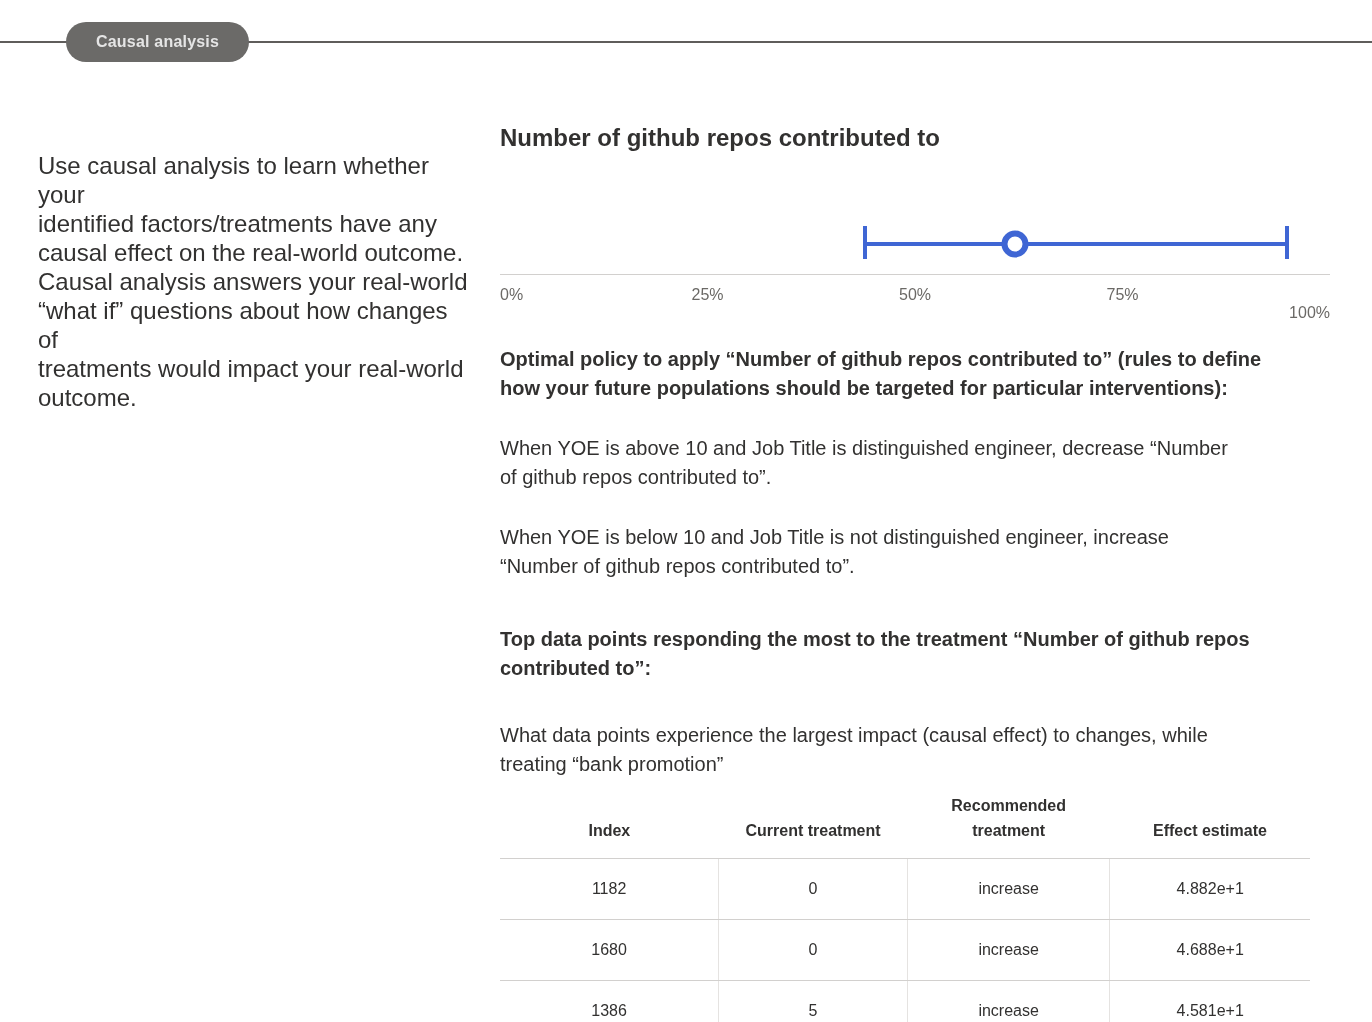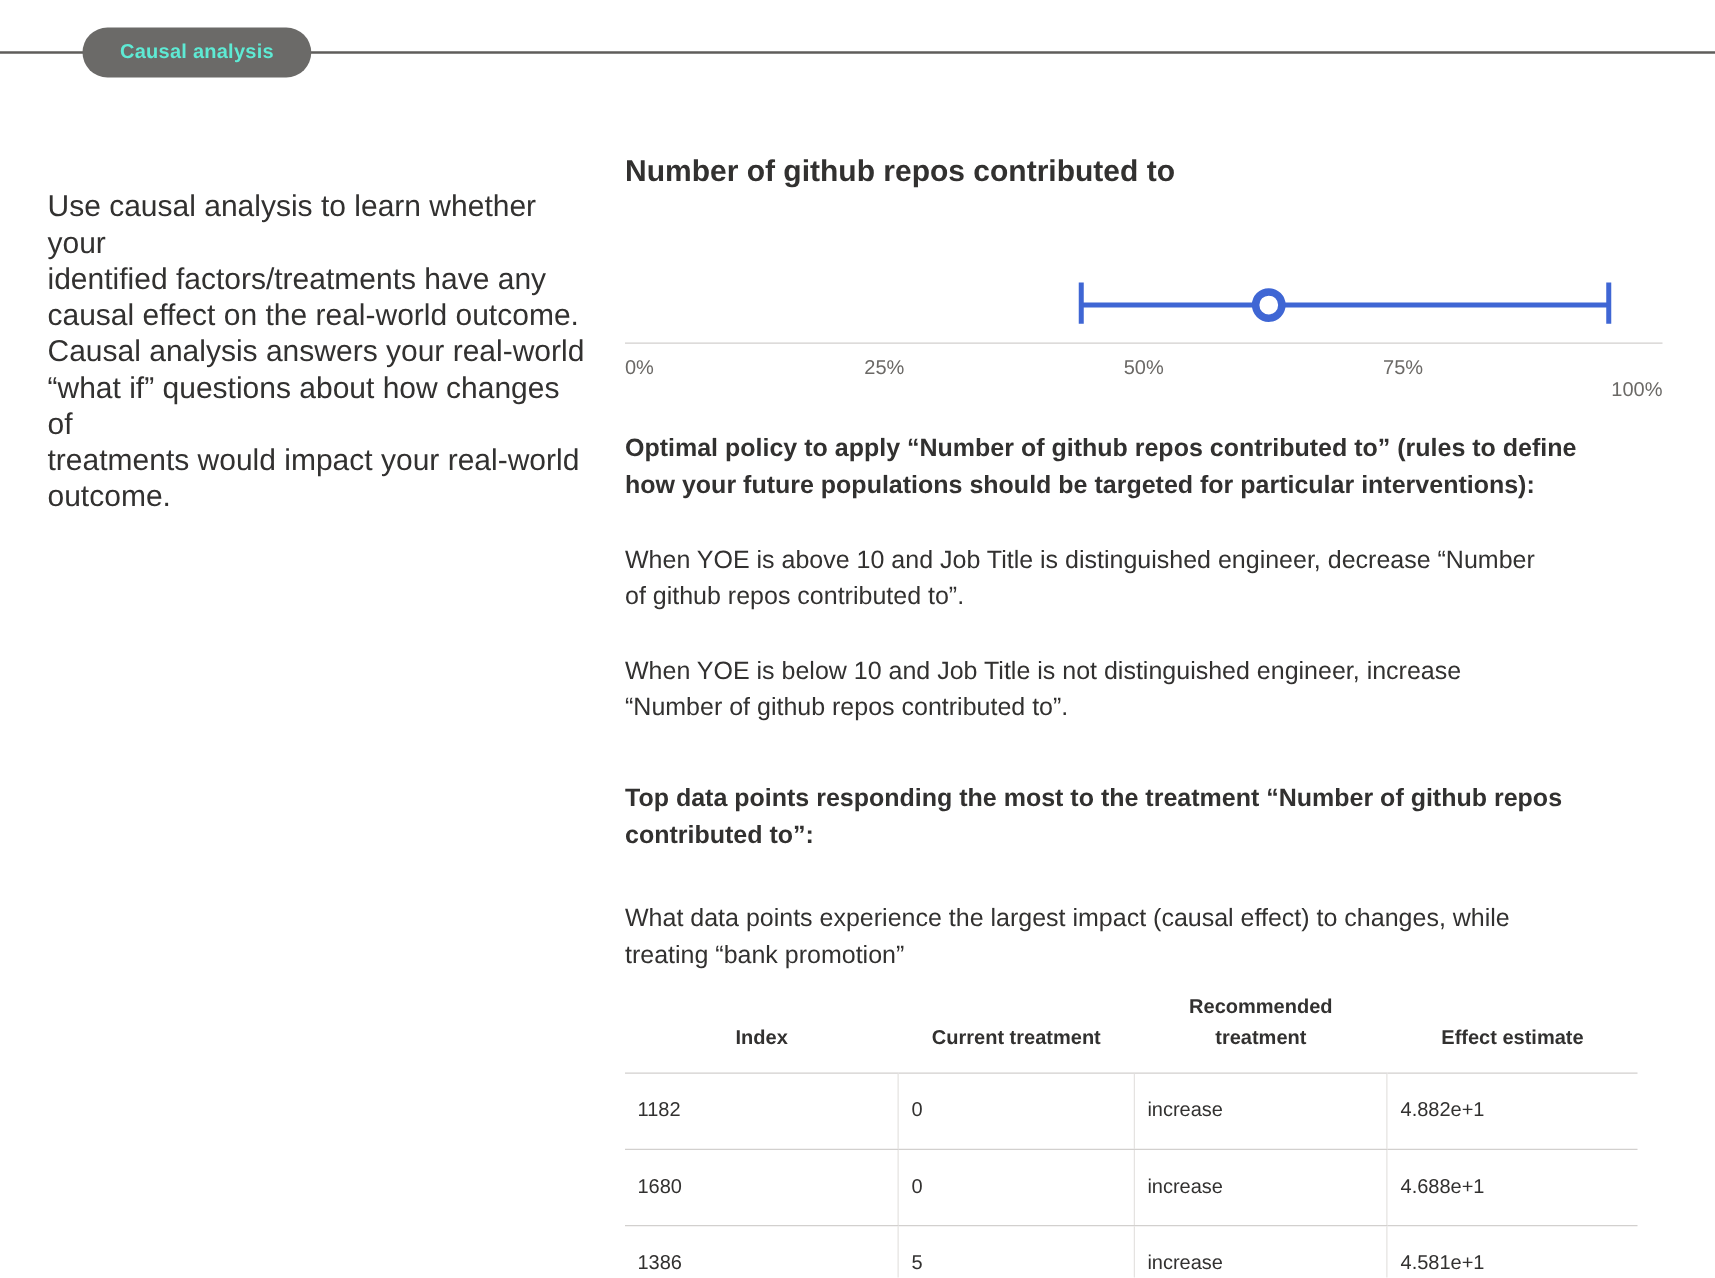--- a/index.html
+++ b/index.html
@@ -18,21 +18,21 @@
     font-family:"Liberation Sans","DejaVu Sans",sans-serif;
     color:var(--text);
     -webkit-font-smoothing:antialiased;
   }
   
   .page-header{position:relative;height:62px;}
   .header-rule{position:absolute;left:0;right:0;top:41px;height:2px;background:var(--rule);}
   .badge{
     position:absolute;left:66px;top:22px;height:40px;line-height:40px;
     padding:0 30px;border-radius:20px;background:var(--badge-bg);
-    color:#5eead4;font-size:16px;font-weight:700;letter-spacing:.2px;
+    color:#e5e5e5;font-size:16px;font-weight:700;letter-spacing:.2px;
   }
   
   .content{display:flex;align-items:flex-start;}
   .left-panel{
     width:430px;margin:60px 0 0 38px;
     font-size:24px;line-height:29px;white-space:pre-line;
   }
   .right-panel{width:830px;margin:60px 0 0 32px;}
   .title{margin:0;font-size:24px;line-height:31px;font-weight:600;}
   .subtitle{margin:7px 0 0;font-size:20px;line-height:28px;white-space:pre-line;}
@@ -61,21 +61,21 @@
   table.top-points col:nth-child(1){width:27%;}
   table.top-points col:nth-child(2){width:23.3%;}
   table.top-points col:nth-child(3){width:25%;}
   table.top-points col:nth-child(4){width:24.7%;}
   table.top-points th{
     font-weight:600;text-align:center;vertical-align:bottom;
     padding:6px 10px 15px;border-bottom:1px solid var(--border-strong);
     white-space:pre-line;line-height:25px;
   }
   table.top-points td{
-    text-align:left;padding:21px 10px;
+    text-align:center;padding:21px 10px;
     border-bottom:1px solid var(--border-strong);
   }
   table.top-points td + td{border-left:1px solid var(--border-light);}
 </style>
 </head>
 <body>
 
 <header class="page-header">
   <div class="header-rule"></div>
   <div class="badge">Causal analysis</div>

